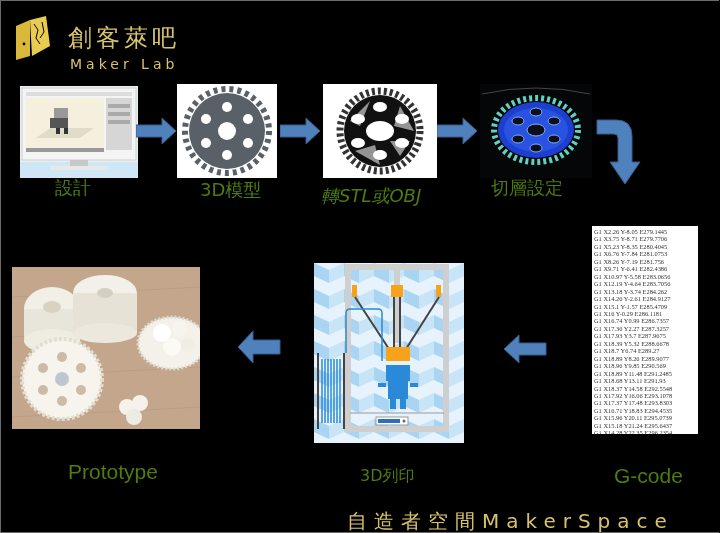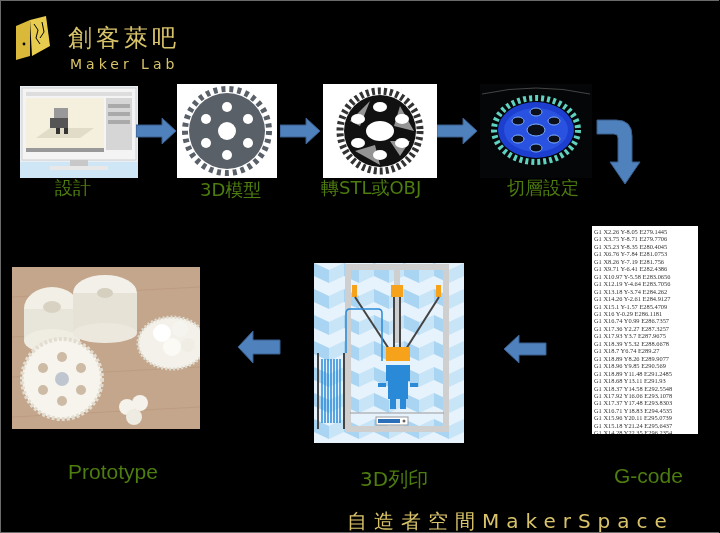--- a/index.html
+++ b/index.html
@@ -106,21 +106,21 @@
         <ellipse cx="0" cy="-24" rx="7" ry="5"></ellipse>
         <ellipse cx="22" cy="-12" rx="7" ry="5"></ellipse>
         <ellipse cx="22" cy="12" rx="7" ry="5"></ellipse>
         <ellipse cx="0" cy="24" rx="7" ry="5"></ellipse>
         <ellipse cx="-22" cy="12" rx="7" ry="5"></ellipse>
         <ellipse cx="-22" cy="-12" rx="7" ry="5"></ellipse>
       </g>
     </g>
   </svg>
 </div>
-<div class="step-label" style="left:321px;top:176px;">轉STL或OBJ</div>
+<div class="step-label" style="left:321px;top:184px;font-style:italic;">轉STL或OBJ</div>
 
 <div class="abs" style="left:437px;top:118px;">
   <svg width="42" height="26" viewBox="0 0 42 26">
       <polygon points="0,7 26,7 26,0 40,13 26,26 26,19 0,19" fill="#4f81bd" stroke="#385d8a" stroke-width="1"></polygon>
     </svg>
 </div>
 
 <div class="img" style="left:480px;top:84px;width:112px;height:94px;background:#050608;">
   <svg width="112" height="94" viewBox="0 0 112 94">
     <path d="M2,10 Q56,-2 110,10" fill="none" stroke="#444" stroke-width="1"></path>
@@ -133,21 +133,21 @@
         <ellipse cx="0" cy="-18" rx="6" ry="4"></ellipse>
         <ellipse cx="18" cy="-9" rx="6" ry="4"></ellipse>
         <ellipse cx="18" cy="9" rx="6" ry="4"></ellipse>
         <ellipse cx="0" cy="18" rx="6" ry="4"></ellipse>
         <ellipse cx="-18" cy="9" rx="6" ry="4"></ellipse>
         <ellipse cx="-18" cy="-9" rx="6" ry="4"></ellipse>
       </g>
     </g>
   </svg>
 </div>
-<div class="step-label" style="left:491px;top:176px;margin-left:16px;">切層設定</div>
+<div class="step-label" style="left:491px;top:176px;">切層設定</div>
 
 <div class="abs" style="left:596px;top:118px;">
   <svg width="50" height="68" viewBox="0 0 50 68">
     <path d="M1,2 L20,2 Q36,2 36,18 L36,44 L44,44 L29,66 L14,44 L22,44 L22,20 Q22,16 18,16 L1,16 Z" fill="#4f81bd" stroke="#385d8a" stroke-width="1"></path>
   </svg>
 </div>
 
 <div class="abs gcode"><div id="gcode-lines"><div>G1 X2.26 Y-8.05 E279.1445</div><div>G1 X3.75 Y-8.71 E279.7706</div><div>G1 X5.23 Y-8.35 E280.4045</div><div>G1 X6.76 Y-7.84 E281.0753</div><div>G1 X8.26 Y-7.19 E281.756</div><div>G1 X9.71 Y-6.41 E282.4386</div><div>G1 X10.97 Y-5.58 E283.0656</div><div>G1 X12.19 Y-4.64 E283.7056</div><div>G1 X13.18 Y-3.74 E284.262</div><div>G1 X14.26 Y-2.61 E284.9127</div><div>G1 X15.1 Y-1.57 E285.4709</div><div>G1 X16 Y-0.29 E286.1181</div><div>G1 X16.74 Y0.99 E286.7357</div><div>G1 X17.36 Y2.27 E287.3257</div><div>G1 X17.93 Y3.7 E287.9675</div><div>G1 X18.39 Y5.32 E288.6678</div><div>G1 X18.7 Y6.74 E289.27</div><div>G1 X18.89 Y8.26 E289.9077</div><div>G1 X18.96 Y9.85 E290.569</div><div>G1 X18.89 Y11.48 E291.2485</div><div>G1 X18.68 Y13.11 E291.93</div><div>G1 X18.37 Y14.58 E292.5548</div><div>G1 X17.92 Y16.06 E293.1078</div><div>G1 X17.37 Y17.48 E293.8303</div><div>G1 X16.71 Y18.83 E294.4535</div><div>G1 X15.96 Y20.11 E295.0739</div><div>G1 X15.18 Y21.24 E295.6437</div><div>G1 X14.28 Y22.35 E296.2354</div></div></div>
 <div class="step-label en" style="left:614px;top:464px;">G-code</div>
 
@@ -194,21 +194,21 @@
       <line x1="8" y1="96" x2="8" y2="160"></line>
         <line x1="11" y1="96" x2="11" y2="160"></line>
       <line x1="14" y1="96" x2="14" y2="160"></line>
         <line x1="17" y1="96" x2="17" y2="160"></line>
       <line x1="20" y1="96" x2="20" y2="160"></line>
         <line x1="23" y1="96" x2="23" y2="160"></line>
       <line x1="26" y1="96" x2="26" y2="160"></line>
     </g>
   </svg>
 </div>
-<div class="step-label" style="left:360px;top:466px;font-size:20px;">3D列印</div>
+<div class="step-label" style="left:360px;top:466px;font-size:16px;">3D列印</div>
 
 <div class="abs" style="left:237px;top:331px;">
   <svg width="44" height="32" viewBox="0 0 44 32">
       <polygon points="43,9 16,9 16,0 1,16 16,32 16,23 43,23" fill="#4f81bd" stroke="#385d8a" stroke-width="1"></polygon>
     </svg>
 </div>
 
 <div class="img" style="left:12px;top:267px;width:188px;height:162px;background:#c9ab90;">
   <svg width="188" height="162" viewBox="0 0 188 162">
     <rect width="188" height="162" fill="#c4a68c"></rect>

